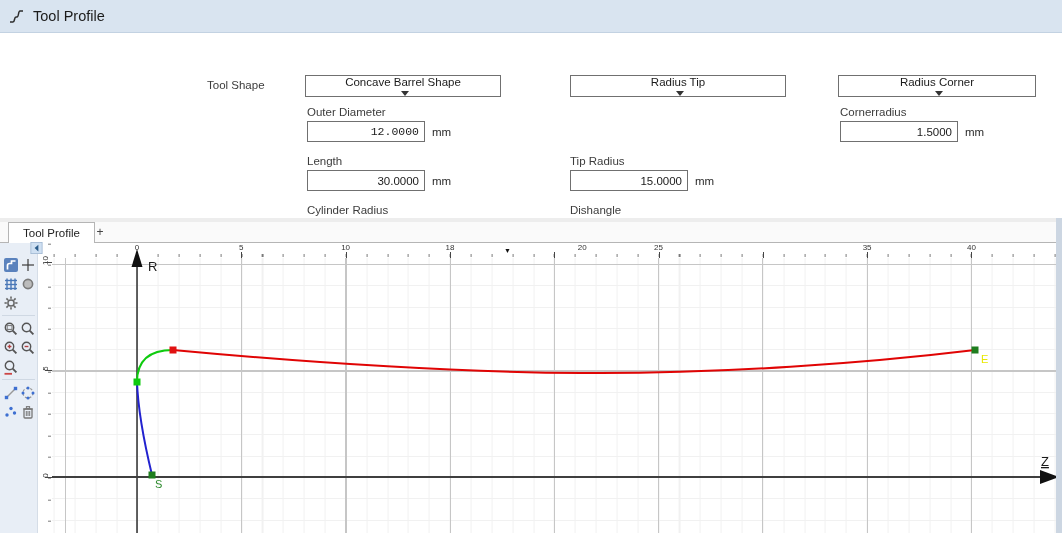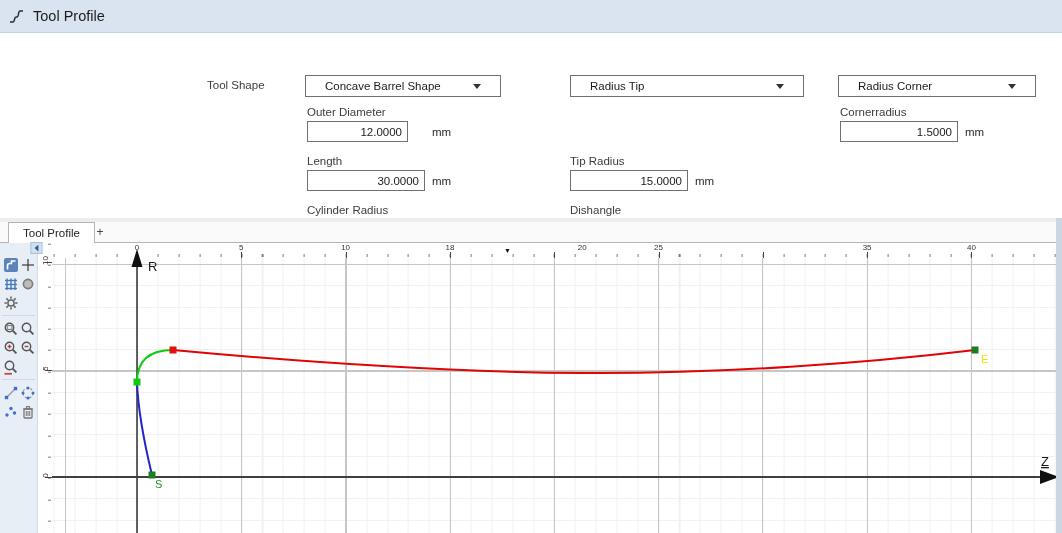--- a/index.html
+++ b/index.html
@@ -11,21 +11,21 @@
     background:#d9e4f0; border-bottom:1px solid #c3d2e2;
     display:flex; align-items:center; padding-left:8px; }
   .titlebar .ticon { width:18px; height:18px; margin-right:7px; }
   .titlebar .ttext { font-size:14.5px; color:#1b1b1b; }
 
   
   .form { position:absolute; left:0; top:34px; width:1062px; height:184px; background:#fff; }
   .flabel { position:absolute; font-size:11.5px; color:#3c3c3c; white-space:nowrap; }
   .combo { position:absolute; height:22px; background:#fff; border:1px solid #707070;
     font-size:11.5px; color:#1a1a1a; display:flex; align-items:center;
-    padding:0 19px; cursor:default; }
+    padding:0 19px; cursor:default;flex-direction:column; }
   .combo .ctext { flex:1; }
   .combo .arrow { width:0; height:0; border-left:4px solid transparent;
     border-right:4px solid transparent; border-top:5px solid #333; margin-left:4px; }
   .numinput { position:absolute; height:21px; border:1px solid #707070; background:#fff;
     font-family:"Liberation Sans", sans-serif; font-size:11.5px; color:#1a1a1a;
     text-align:right; padding:0 5px; }
   .unit { position:absolute; font-size:11.5px; color:#2a2a2a; }
 
   
   .tabstrip-gap { position:absolute; left:0; top:218px; width:1062px; height:4px; background:#ededed; }
@@ -86,31 +86,31 @@
   <span class="ttext">Tool Profile</span>
 </div>
 
 <div class="form">
   <span class="flabel" style="left:207px; top:45px;">Tool Shape</span>
 
   <div class="combo" style="left:305px; top:41px; width:196px;">
     <span class="ctext">Concave Barrel Shape</span>
     <span class="arrow"></span>
   </div>
-  <div class="combo" style="left:570px; top:41px; width:234px;">
+  <div class="combo" style="left:570px; top:41px; width:216px;">
     <span class="ctext">Radius Tip</span>
     <span class="arrow"></span>
   </div>
   <div class="combo" style="left:838px; top:41px; width:198px;">
     <span class="ctext">Radius Corner</span>
     <span class="arrow"></span>
   </div>
 
   <span class="flabel" style="left:307px; top:72px;">Outer Diameter</span>
-  <input class="numinput" style="left: 307px; top: 87px; width: 101px;" value="12.0000">
+  <input class="numinput" style="left: 307px; top: 87px; width: 118px; font-family: Liberation Mono, monospace;" value="12.0000">
   <span class="unit" style="left:432px; top:92px;">mm</span>
 
   <span class="flabel" style="left:840px; top:72px;">Cornerradius</span>
   <input class="numinput" style="left: 840px; top: 87px; width: 118px;" value="1.5000">
   <span class="unit" style="left:965px; top:92px;">mm</span>
 
   <span class="flabel" style="left:307px; top:121px;">Length</span>
   <input class="numinput" style="left: 307px; top: 136px; width: 118px; padding-left: 41px;" value="30.0000">
   <span class="unit" style="left:432px; top:141px;">mm</span>
 

